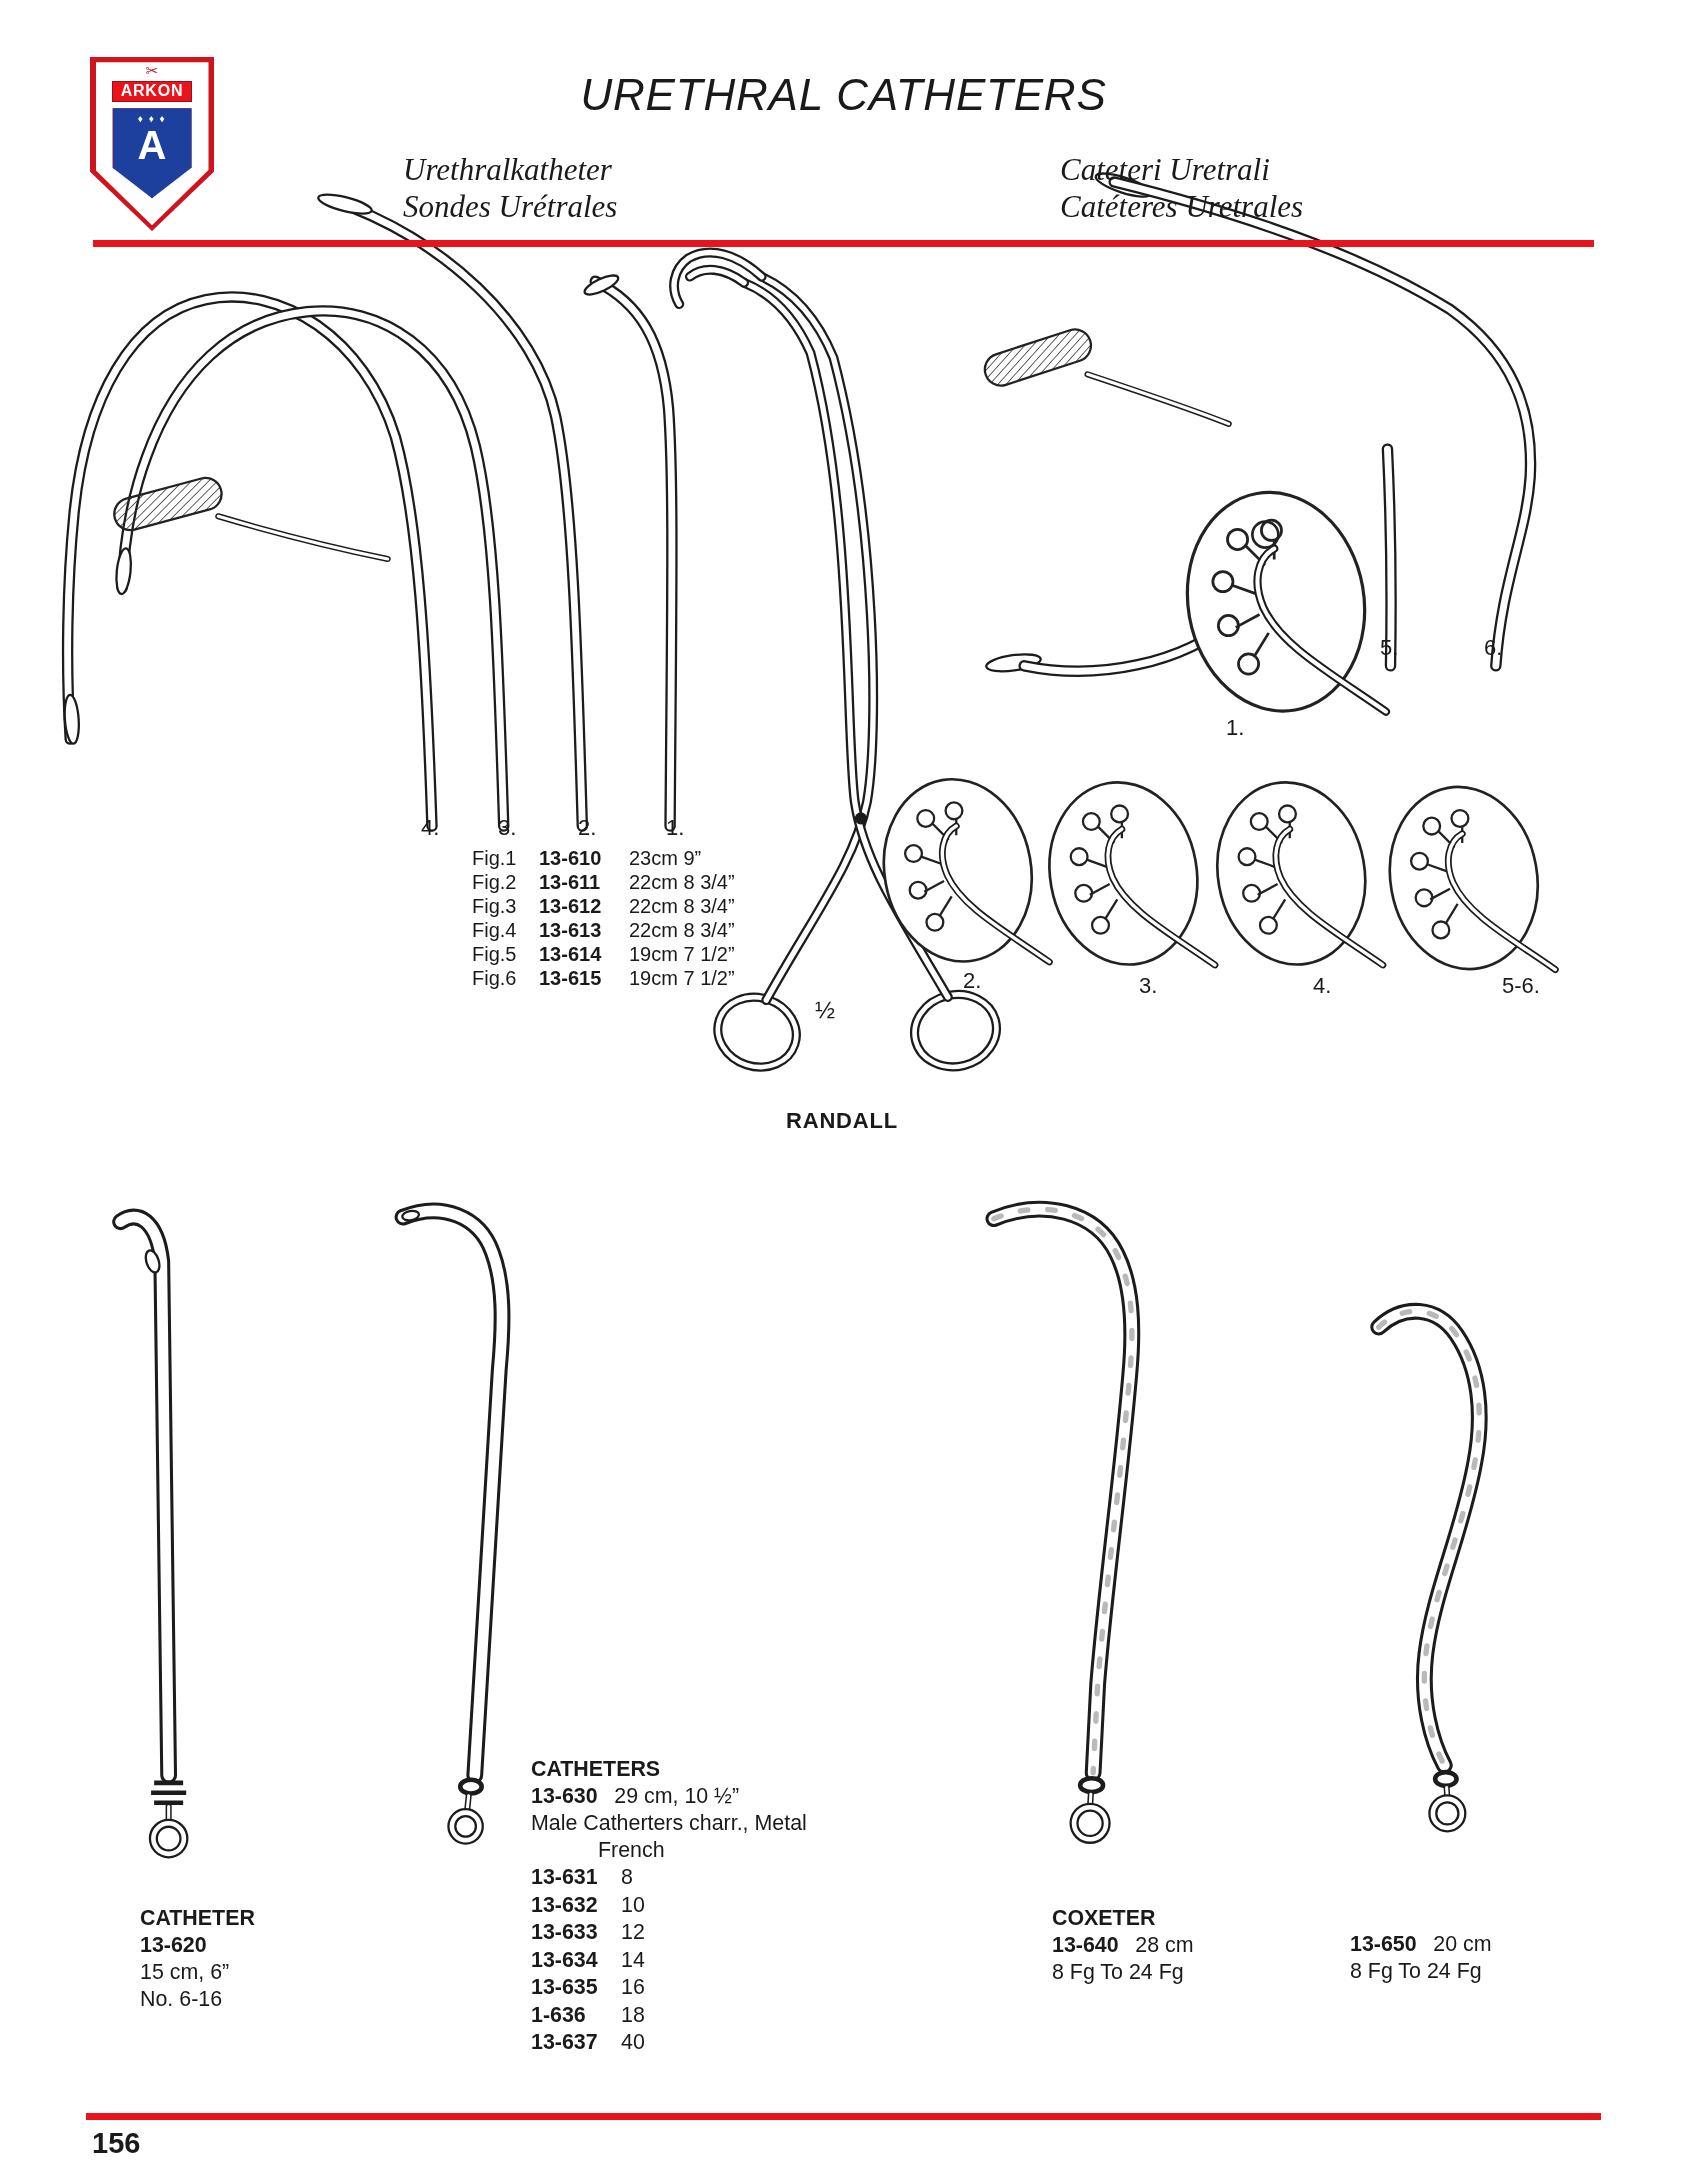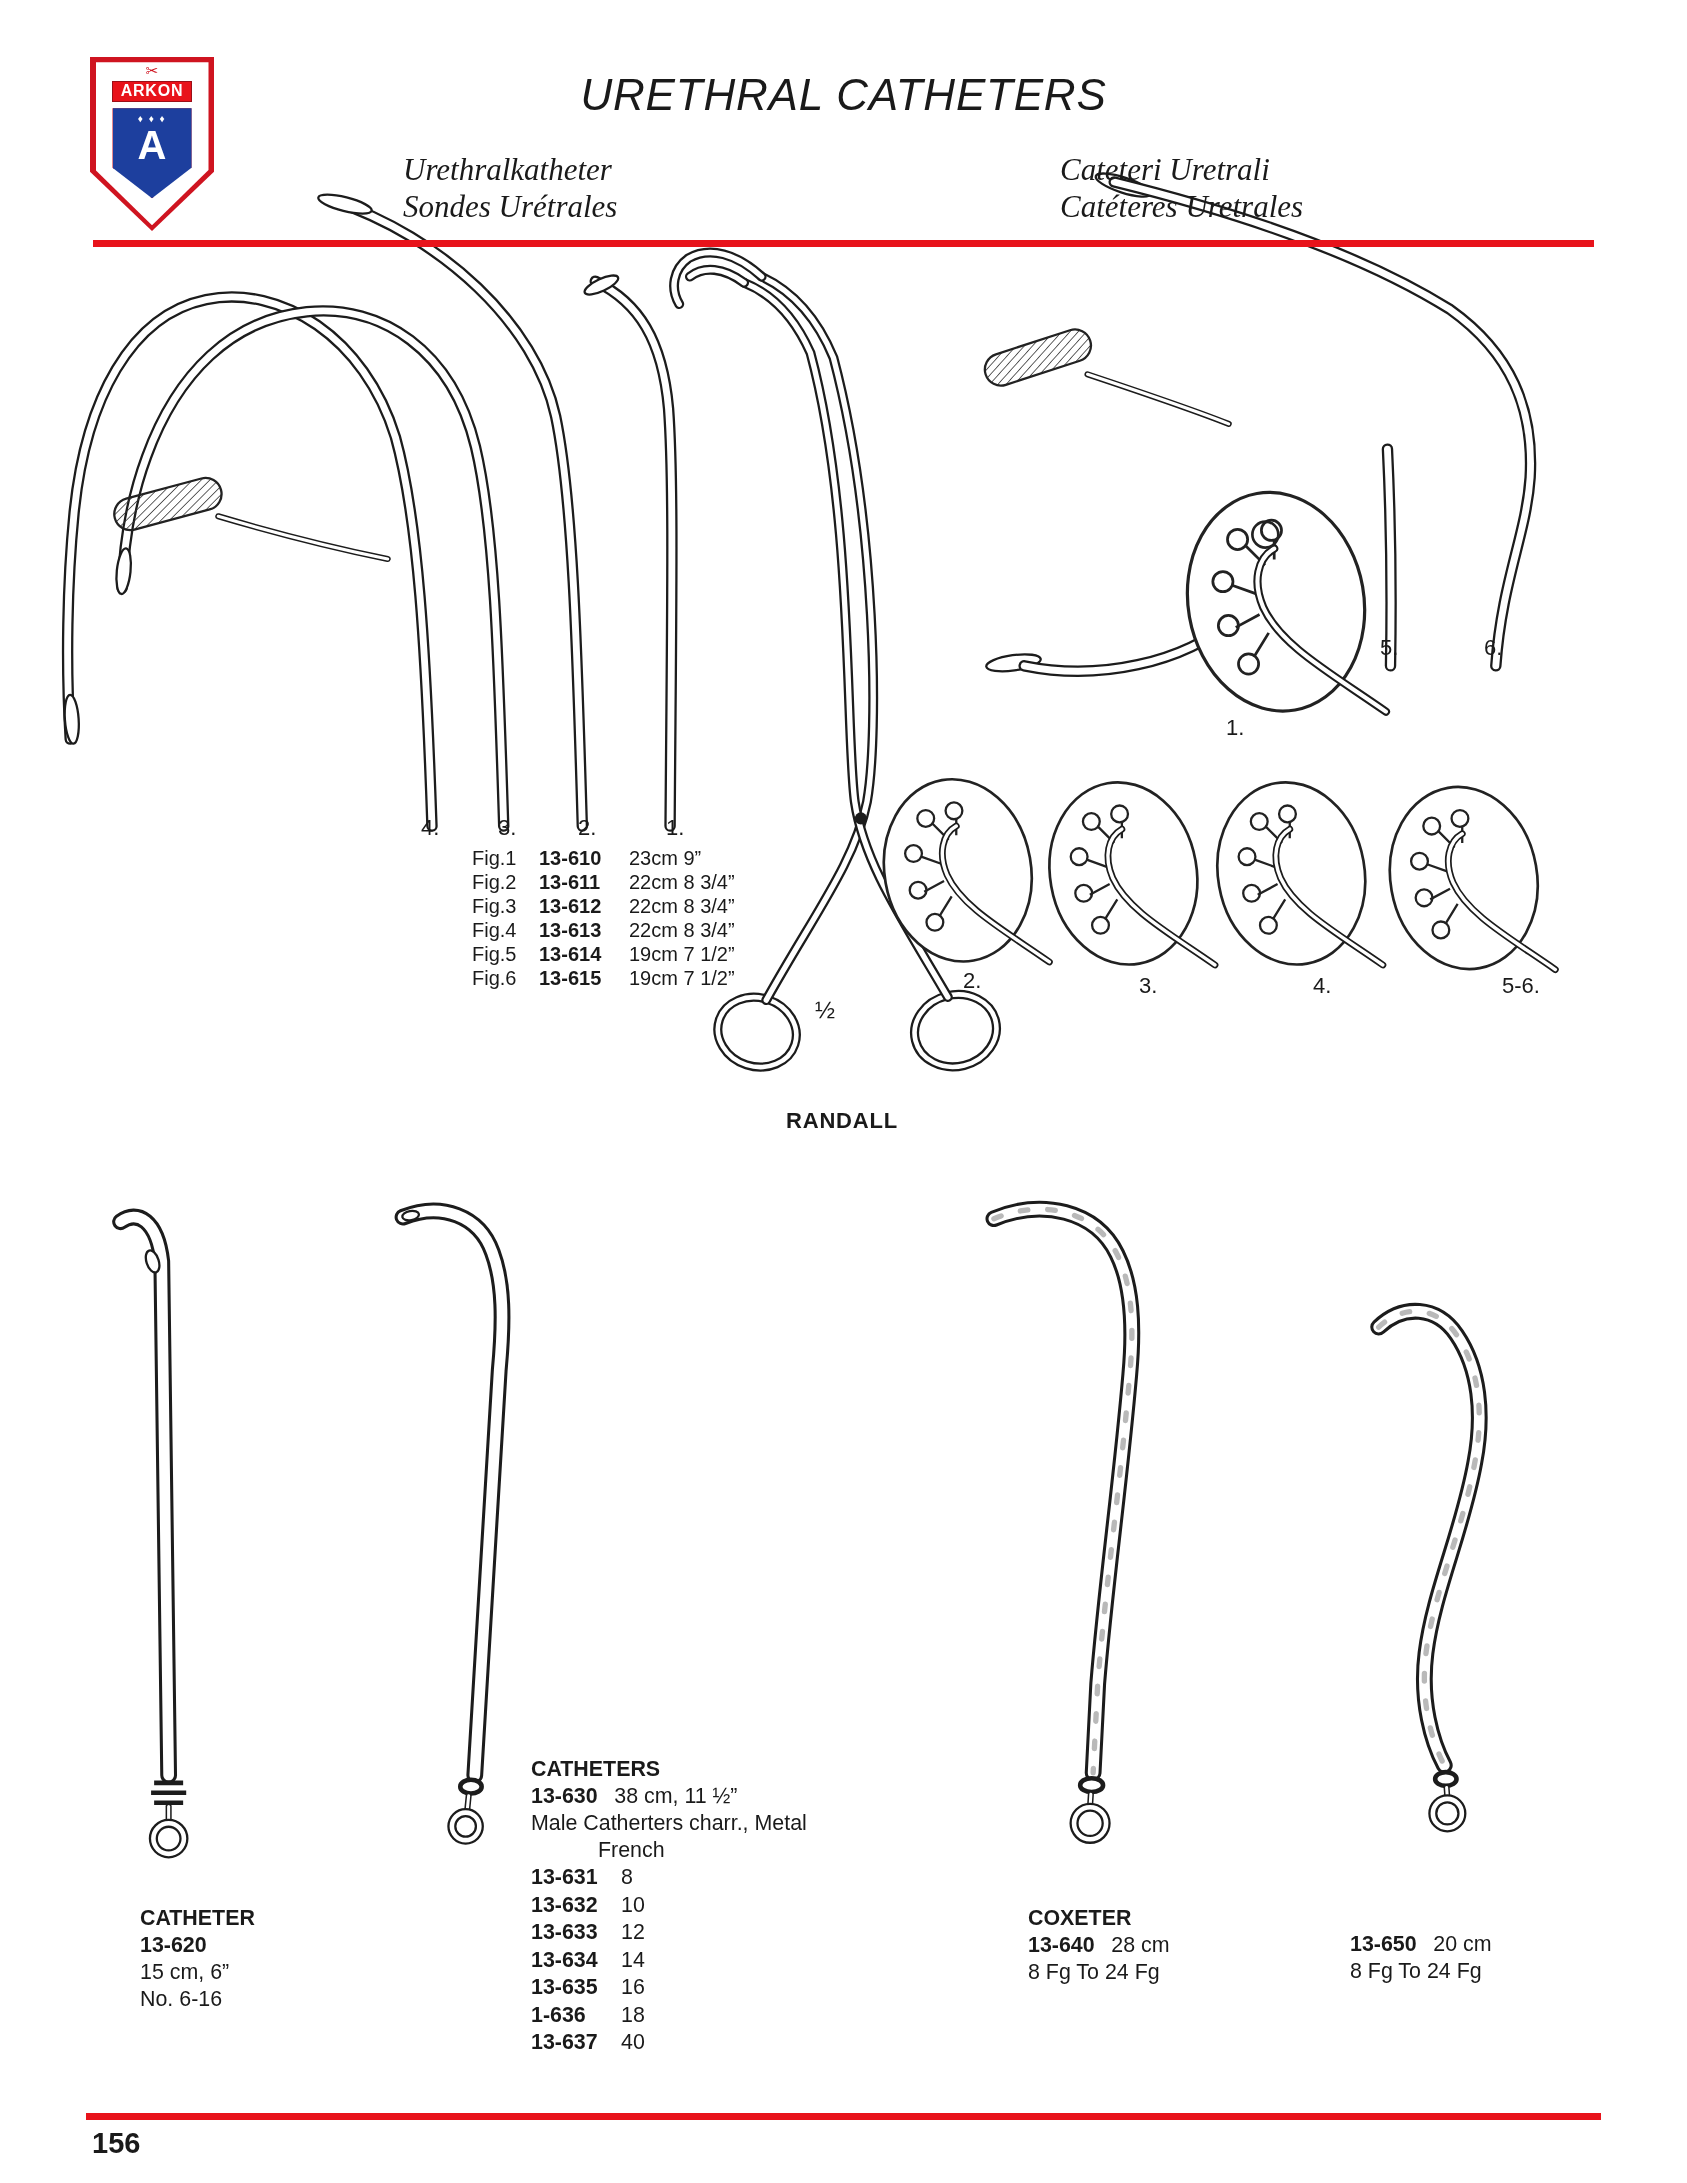--- a/index.html
+++ b/index.html
@@ -305,21 +305,21 @@
     <div class="bold">CATHETER</div>
     <div class="bold">13-620</div>
     <div>15 cm, 6”</div>
     <div>No. 6-16</div>
   </div>
 
   <div class="txt pblock" style="left:531px;top:1756px;">
     <div class="bold">CATHETERS</div>
     <div>
       <span class="bold">13-630</span>
-      <span style="margin-left:10.7px;">38 cm, 11 ½”</span>
+      <span style="margin-left:10.7px;">29 cm, 10 ½”</span>
     </div>
     <div>Male Catherters charr., Metal</div>
     <div class="french-head">French</div>
     <div class="sizes-table">
       <div class="row">
         <span class="code">13-631</span>
         <span>8</span>
       </div>
       <div class="row">
         <span class="code">13-632</span>
@@ -341,21 +341,21 @@
         <span class="code">1-636</span>
         <span>18</span>
       </div>
       <div class="row">
         <span class="code">13-637</span>
         <span>40</span>
       </div>
     </div>
   </div>
 
-  <div class="txt pblock" style="left:1028px;top:1905px;">
+  <div class="txt pblock" style="left:1052px;top:1905px;">
     <div class="bold">COXETER</div>
     <div>
       <span class="bold">13-640</span>
       <span style="margin-left:10.7px;">28 cm</span>
     </div>
     <div>8 Fg To 24 Fg</div>
   </div>
 
   <div class="txt pblock" style="left:1350px;top:1931px;">
     <div>

